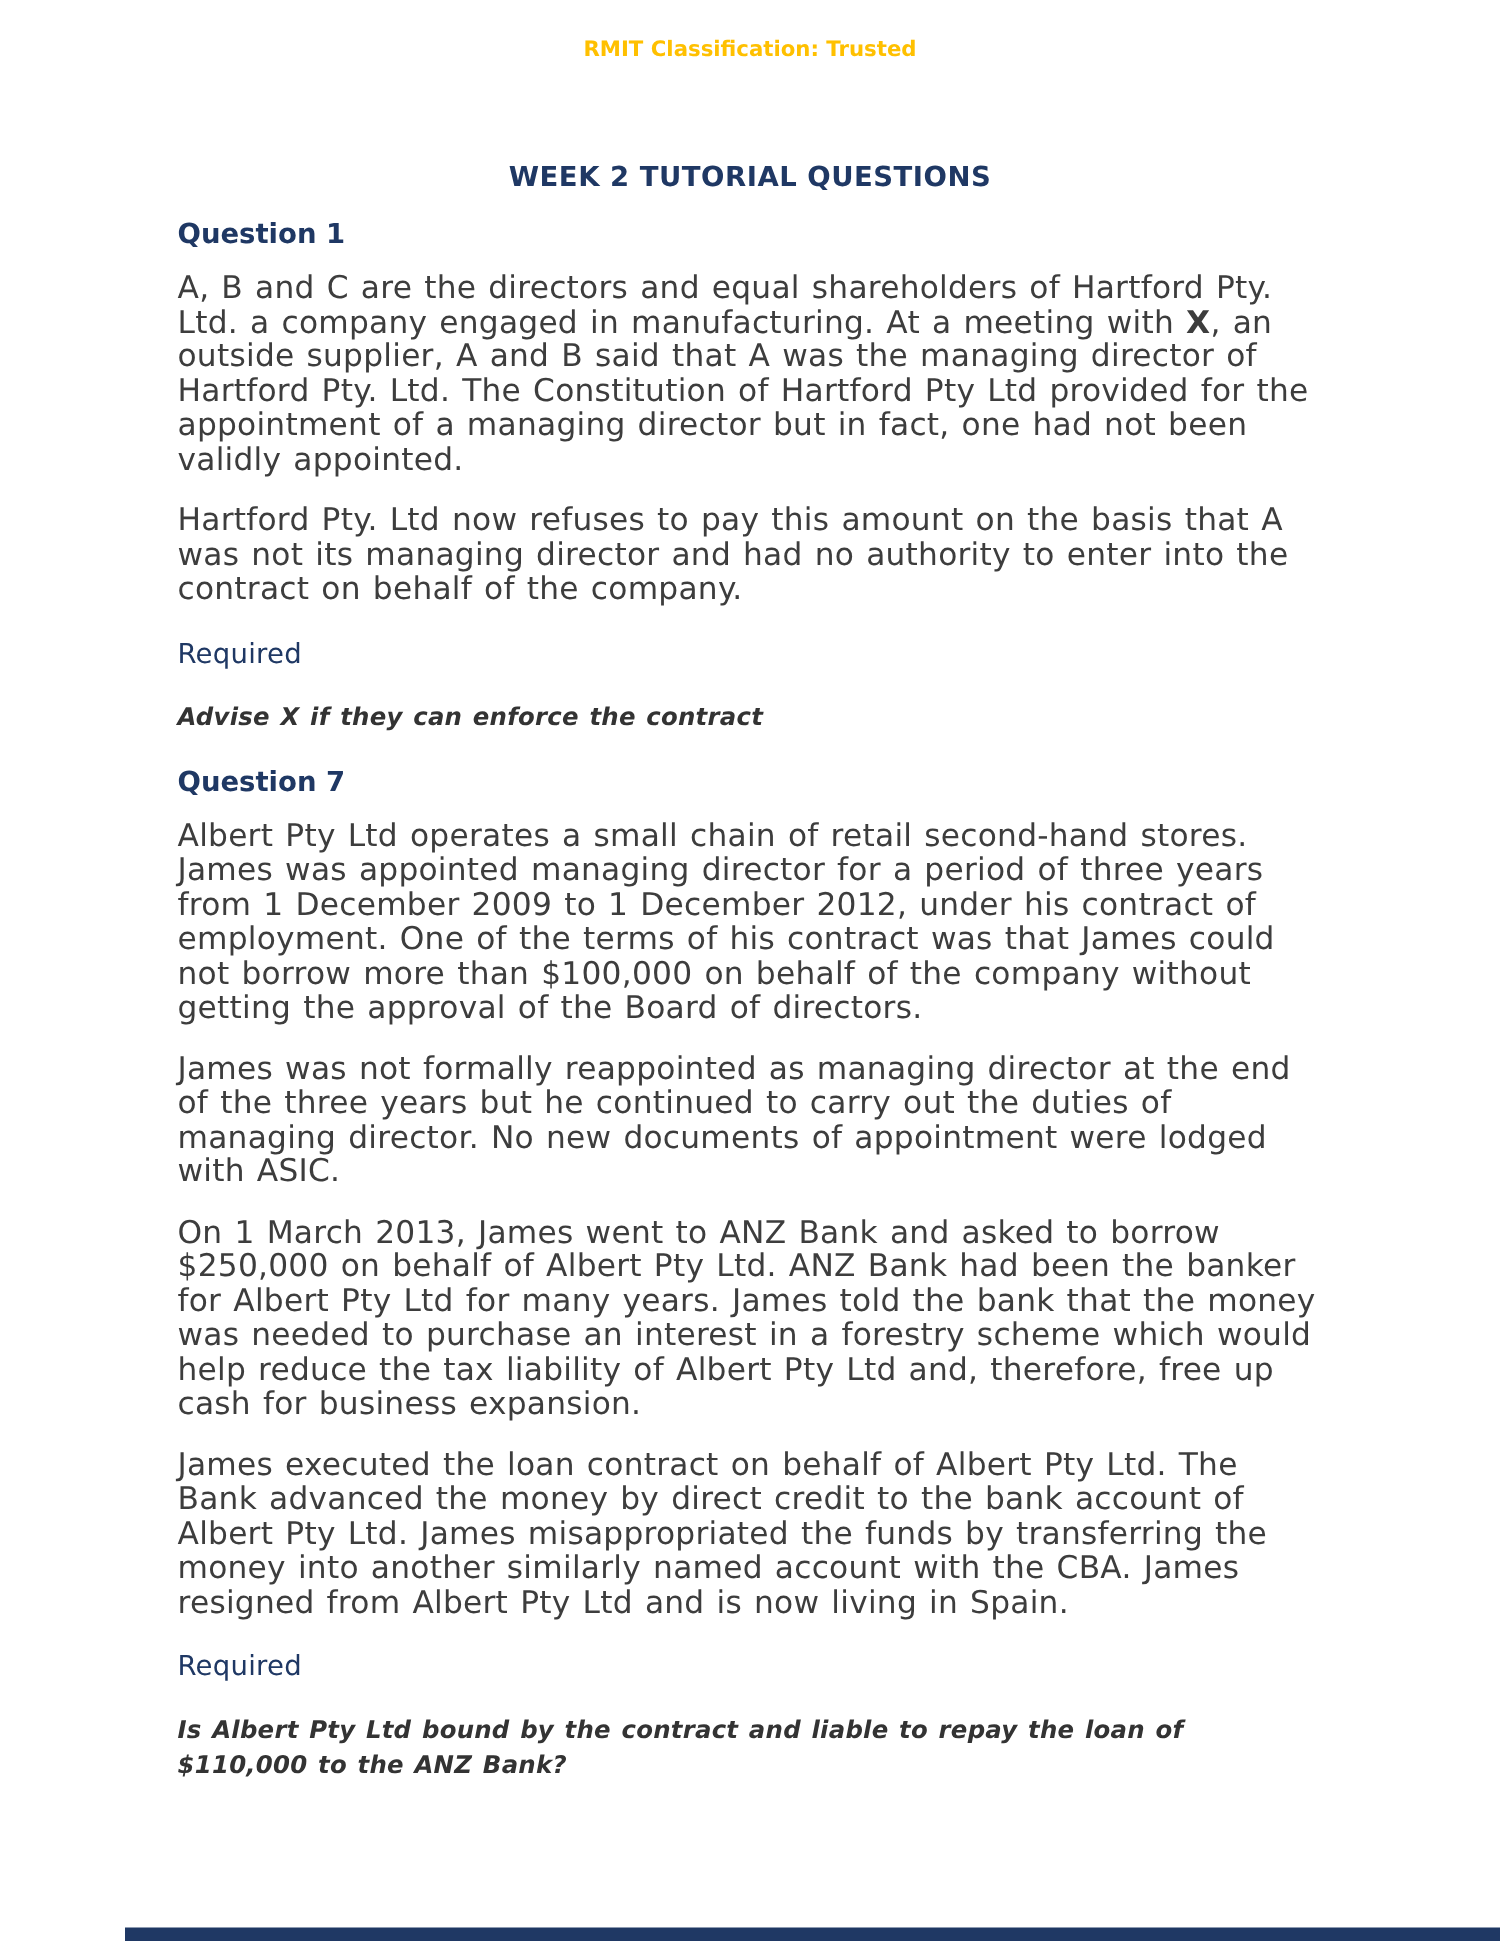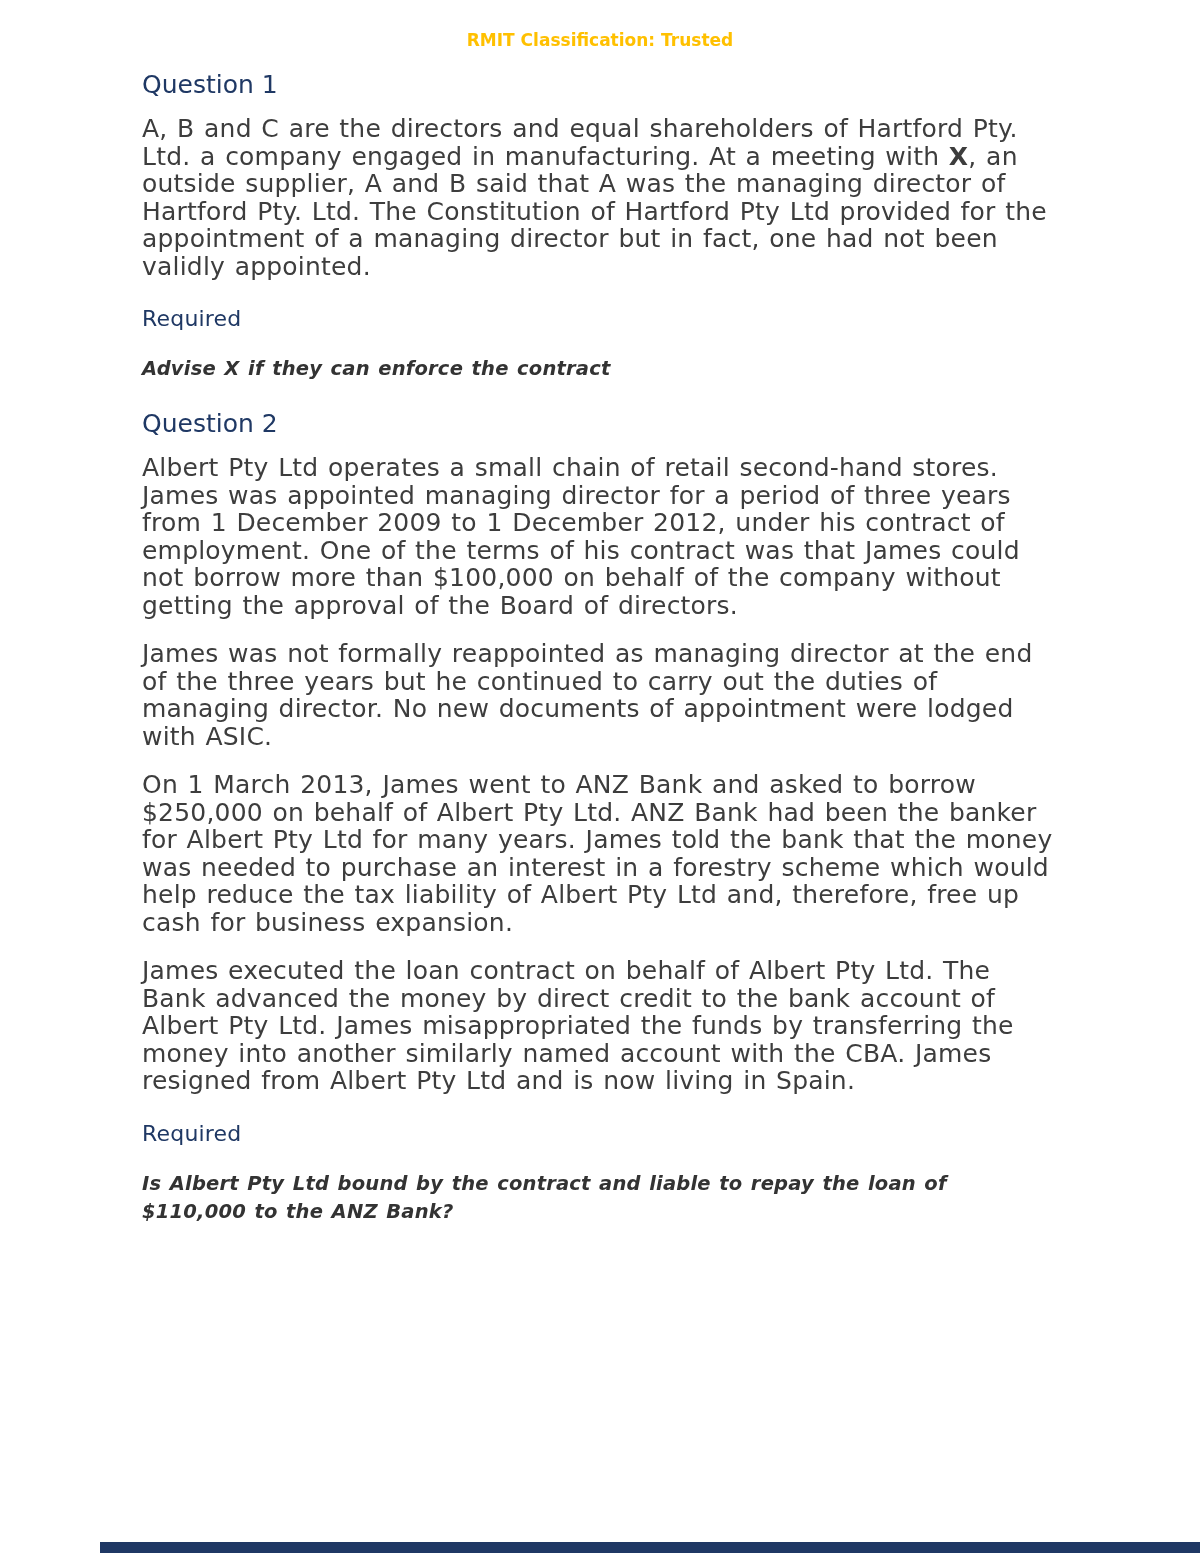--- a/index.html
+++ b/index.html
@@ -24,22 +24,22 @@
   .doc-title {
     text-align: center;
     color: var(--heading, #1F3864);
     font-size: 22px;
     font-weight: bold;
     margin: 80px 0 8px 0;
     letter-spacing: 0.4px;
   }
   .question-heading {
     color: var(--heading, #1F3864);
-    font-size: 25px;
-    font-weight: normal;
+    font-size: 22px;
+    font-weight: bold;
     margin: 20px 0 16px 0;
   }
   .body-para {
     color: var(--body, #3D3D3D);
     font-size: 25px;
     line-height: 27.5px;
     letter-spacing: 0.2px;
     word-spacing: 1.5px;
     margin: 0 0 21px 0;
   }
@@ -70,35 +70,37 @@
 </style>
 </head>
 <body>
 
 <div class="page" style="--classification: #FFC000; --heading: #1F3864; --body: #3D3D3D; --footer-bar: #1F3864;">
 
   <div class="classification">RMIT Classification: Trusted</div>
 
   <div class="content">
 
+    <h1 class="doc-title">WEEK 2 TUTORIAL QUESTIONS</h1>
 
     <section>
       <h2 class="question-heading">Question 1</h2>
 
       <p class="body-para"><span>A, B and C are the directors and equal shareholders of Hartford Pty. Ltd. a company engaged in manufacturing.  At a meeting with </span><span style="font-weight: bold;">X</span><span>, an outside supplier, A and B said that A was the managing director of Hartford Pty. Ltd. The Constitution of Hartford Pty Ltd provided for the appointment of a managing director but in fact, one had not been validly appointed.</span></p>
 
 
+      <p class="body-para"><span>Hartford Pty. Ltd now refuses to pay this amount on the basis that A was not its managing director and had no authority to enter into the contract on behalf of the company.</span></p>
 
       <p class="required-label">Required</p>
 
       <p class="task-line">Advise X if they can enforce the contract</p>
     </section>
 
     <section>
-      <h2 class="question-heading">Question 2</h2>
+      <h2 class="question-heading">Question 7</h2>
 
       <p class="body-para"><span>Albert Pty Ltd operates a small chain of retail second-hand stores. James was appointed managing director for a period of three years from 1 December 2009 to 1 December 2012, under his contract of employment. One of the terms of his contract was that James could not borrow more than $100,000 on behalf of the company without getting the approval of the Board of directors.</span></p>
 
       <p class="body-para"><span>James was not formally reappointed as managing director at the end of the three years but he continued to carry out the duties of managing director. No new documents of appointment were lodged with ASIC.</span></p>
 
       <p class="body-para"><span>On 1 March 2013, James went to ANZ Bank and asked to borrow $250,000 on behalf of Albert Pty Ltd. ANZ Bank had been the banker for Albert Pty Ltd for many years.  James told the bank that the money was needed to purchase an interest in a forestry scheme which would help reduce the tax liability of Albert Pty Ltd and, therefore, free up cash for business expansion.</span></p>
 
       <p class="body-para"><span>James executed the loan contract on behalf of Albert Pty Ltd. The Bank advanced the money by direct credit to the bank account of Albert Pty Ltd. James misappropriated the funds by transferring the money into another similarly named account with the CBA. James resigned from Albert Pty Ltd and is now living in Spain.</span></p>
 
       <p class="required-label">Required</p>

